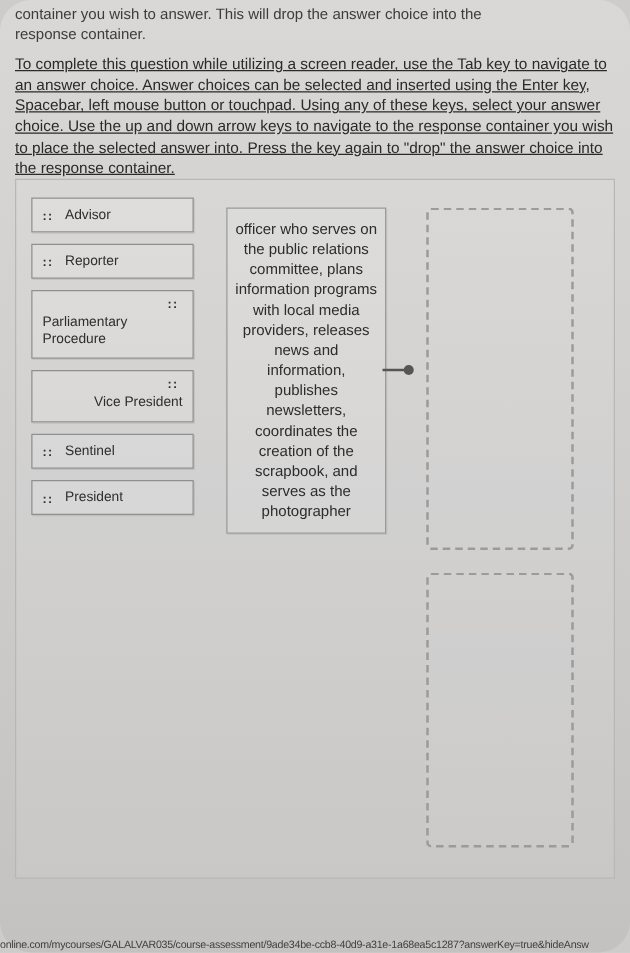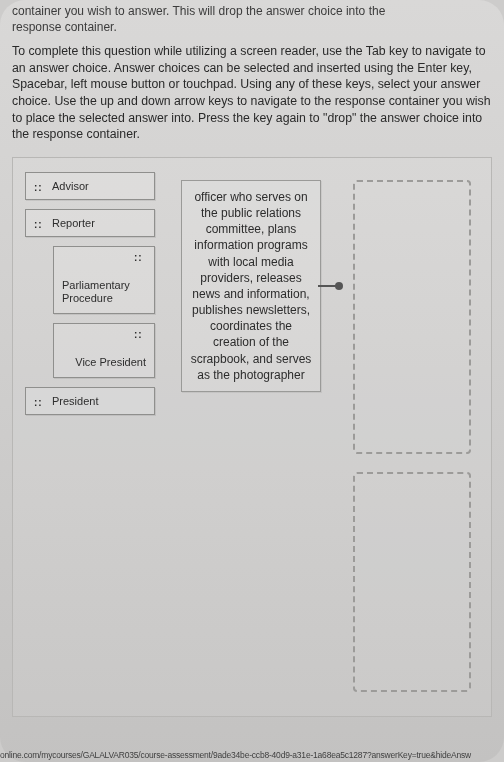--- a/index.html
+++ b/index.html
@@ -21,21 +21,21 @@
   .top-cut {
     font-size: 12px;
     color: #3c3c3c;
     line-height: 1.3;
     margin-bottom: 8px;
   }
   .instructions {
     font-size: 12.3px;
     color: #2a2a2a;
     line-height: 1.35;
-    margin-bottom: 14px;
+    text-decoration: underline;
   }
   .panel {
     border: 1px solid #b8b7b5;
     background: rgba(255,255,255,0.08);
     padding: 14px 12px 0 12px;
     height: 560px;
     position: relative;
     overflow: hidden;
   }
   .cols {
@@ -55,39 +55,39 @@
     background: rgba(255,255,255,0.15);
     padding: 6px 8px 6px 8px;
     font-size: 11px;
     color: #2d2d2d;
     display: flex;
     align-items: flex-end;
     gap: 6px;
     box-shadow: 1px 1px 0 rgba(0,0,0,0.08);
     min-height: 28px;
   }
-  .choice.tall { flex-direction: column; gap:14px; padding:6px 8px 8px 8px;margin-left:28px; }
+  .choice.tall { flex-direction: column; gap:1px; padding:6px 8px 8px 8px; }
   .grip {
     display: inline-block;
     width: 12px;
     font-size: 10px;
     line-height: 1;
     color: #2d2d2d;
     flex-shrink: 0;
     letter-spacing: 1px;
   }
   .grip::before { content:"::"; font-weight:bold; }
   .choice.tall .grip { margin-bottom:2px; }
   .choice-label { flex:1; line-height:1.2; }
 
   .defs {
     display: flex;
     flex-direction: column;
     gap: 18px;
-    width: 140px;
+    width: 128px;
     margin-top: 8px;
   }
   .def {
     border: 1px solid #9a9a98;
     background: rgba(255,255,255,0.12);
     font-size: 12px;
     color: #2c2c2c;
     text-align: center;
     padding: 8px 6px;
     line-height: 1.35;
@@ -170,20 +170,24 @@
           <div class="choice tall">
             <span class="grip"></span>
             <span class="choice-label">Parliamentary Procedure</span>
           </div>
           <div class="choice tall">
             <span class="grip"></span>
             <span class="choice-label">Vice President</span>
           </div>
           <div class="choice">
             <span class="grip"></span>
+            <span class="choice-label">Sentinel</span>
+          </div>
+          <div class="choice">
+            <span class="grip"></span>
             <span class="choice-label">President</span>
           </div>
         </div>
 
       <div class="defs">
         <div class="def first">
           <span>officer who serves on the public relations committee, plans information programs with local media providers, releases news and information, publishes newsletters, coordinates the creation of the scrapbook, and serves as the photographer</span>
           <span class="bar"></span>
         </div>
       </div>

